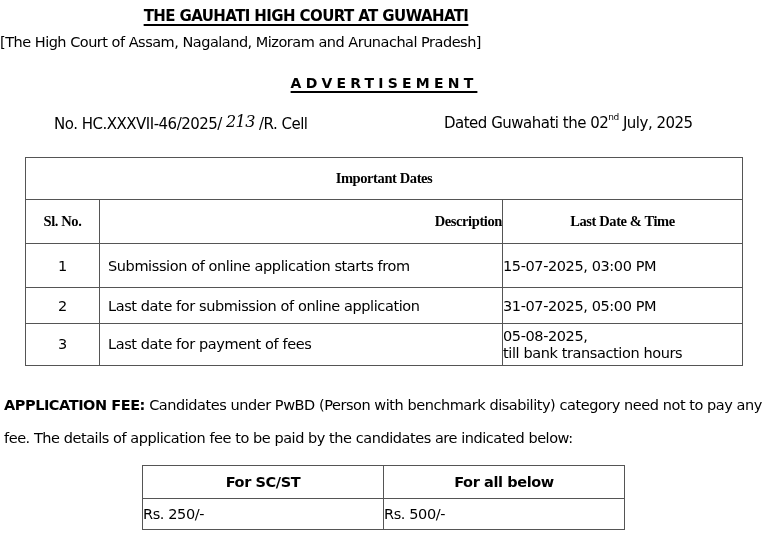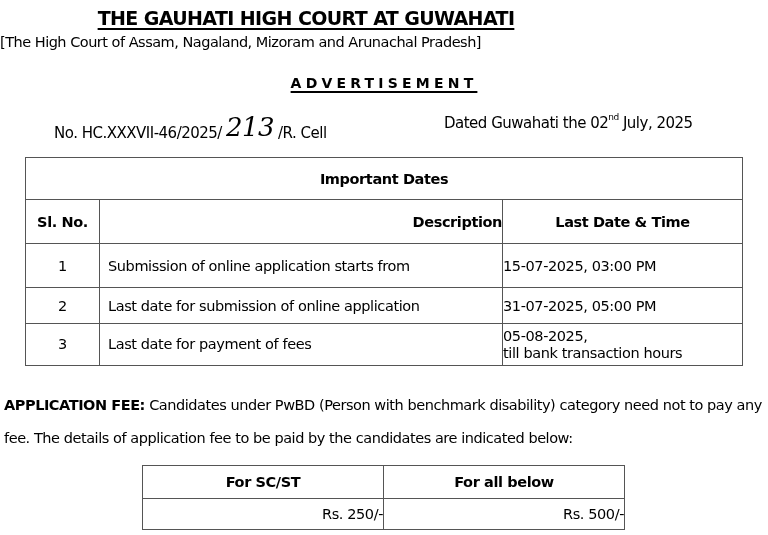--- a/index.html
+++ b/index.html
@@ -1,43 +1,43 @@
 <!DOCTYPE html>
 <html><head>
   <meta charset="utf-8">
   <style>
     html, body { margin:0; padding:0; background:#ffffff; }
     body { width:768px; height:535px; position:relative; overflow:hidden; color:#000; font-family:"DejaVu Sans", sans-serif; }
     .abs { position:absolute; }
-    .title { left:0; width:612px; top:7px; text-align:center; font-family:"DejaVu Sans", sans-serif; font-weight:bold; font-size:19px; letter-spacing:-0.6px; }
+    .title { left:0; width:612px; top:7px; text-align:center; font-family:"DejaVu Sans", sans-serif; font-weight:bold; font-size:15px; letter-spacing:-0.6px; }
     .title span { text-decoration:underline; text-decoration-thickness:2px; text-underline-offset:3px; }
     .subtitle { left:0; width:768px; top:34px; text-align:left; font-size:14.5px; letter-spacing:-0.5px; }
     .adv { left:0; width:768px; top:75px; text-align:center; font-weight:bold; font-size:14px; letter-spacing:4.2px; }
     .adv span { text-decoration:underline; text-decoration-thickness:2px; text-underline-offset:3px; }
     .refno { left:54px; top:114px; font-size:15px; letter-spacing:-0.5px; }
-    .refno .hand { font-family:"DejaVu Serif", serif; font-style:italic; font-size:26px; margin:0 4px; position:relative; top:-2px; }
+    .refno .hand { font-family:"DejaVu Serif", serif; font-style:italic; font-size:16px; margin:0 4px; position:relative; top:-2px; }
     .dated { left:444px; top:114px; font-size:15px; letter-spacing:-0.5px; }
     .dated sup { font-size:9px; vertical-align:top; position:relative; top:-2px; }
     table { border-collapse:collapse; position:absolute; }
     td, th { border:1px solid #555; padding:0; font-size:14.5px; letter-spacing:-0.4px; }
     #dates { left:25px; top:157px; width:718px; }
-    #dates th { font-weight:bold; }
+    #dates th { font-weight:bold;font-family:Liberation Serif, serif; }
     #dates .r-title th { height:41px; text-align:center; }
     #dates .r-head th { height:43px; text-align:center; }
     #dates .c1 { width:73px; text-align:center; }
     #dates .c2 { width:394px; text-align:left; padding-left:8px; }
     #dates .c3 { text-align:left; }
     #dates .r1 td { height:43px; }
     #dates .r2 td { height:35px; }
     #dates .r3 td { height:41px; line-height:17px; }
     .feepara { left:4px; top:389px; width:764px; font-size:14.5px; letter-spacing:-0.45px; line-height:33px; }
     .feepara b { font-weight:bold; }
     #fees { left:142px; top:465px; width:483px; }
     #fees th { height:32px; width:50%; text-align:center; font-weight:bold; }
-    #fees td { height:30px; text-align:right; }
+    #fees td { height:30px; text-align:left; }
   </style>
 </head>
 <body>
 
 <div class="abs title"><span>THE GAUHATI HIGH COURT AT GUWAHATI</span></div>
 <div class="abs subtitle">[The High Court of Assam, Nagaland, Mizoram and Arunachal Pradesh]</div>
 <div class="abs adv"><span>ADVERTISEMENT</span></div>
 
 <div class="abs refno"><span>No. HC.XXXVII-46/2025/</span><span class="hand">213</span><span>/R. Cell</span></div>
 <div class="abs dated"><span>Dated Guwahati the 02</span><sup>nd</sup><span> July, 2025</span></div>

